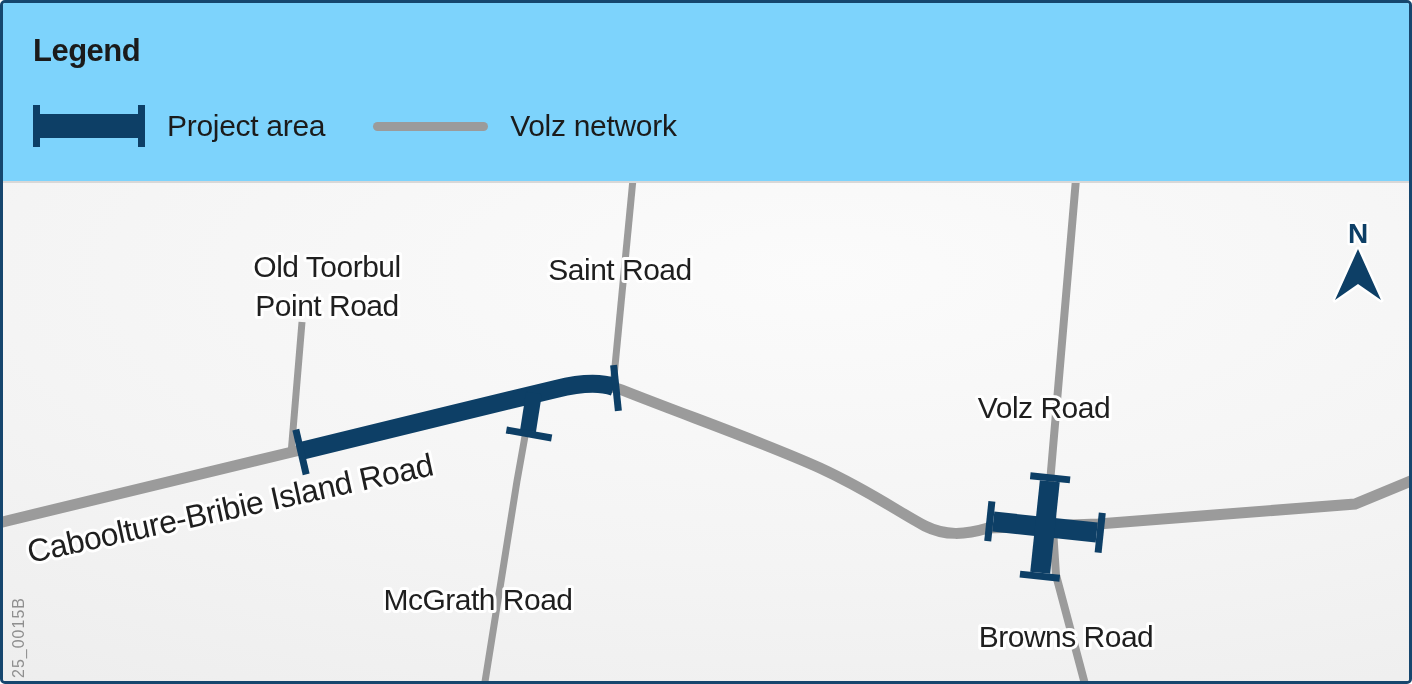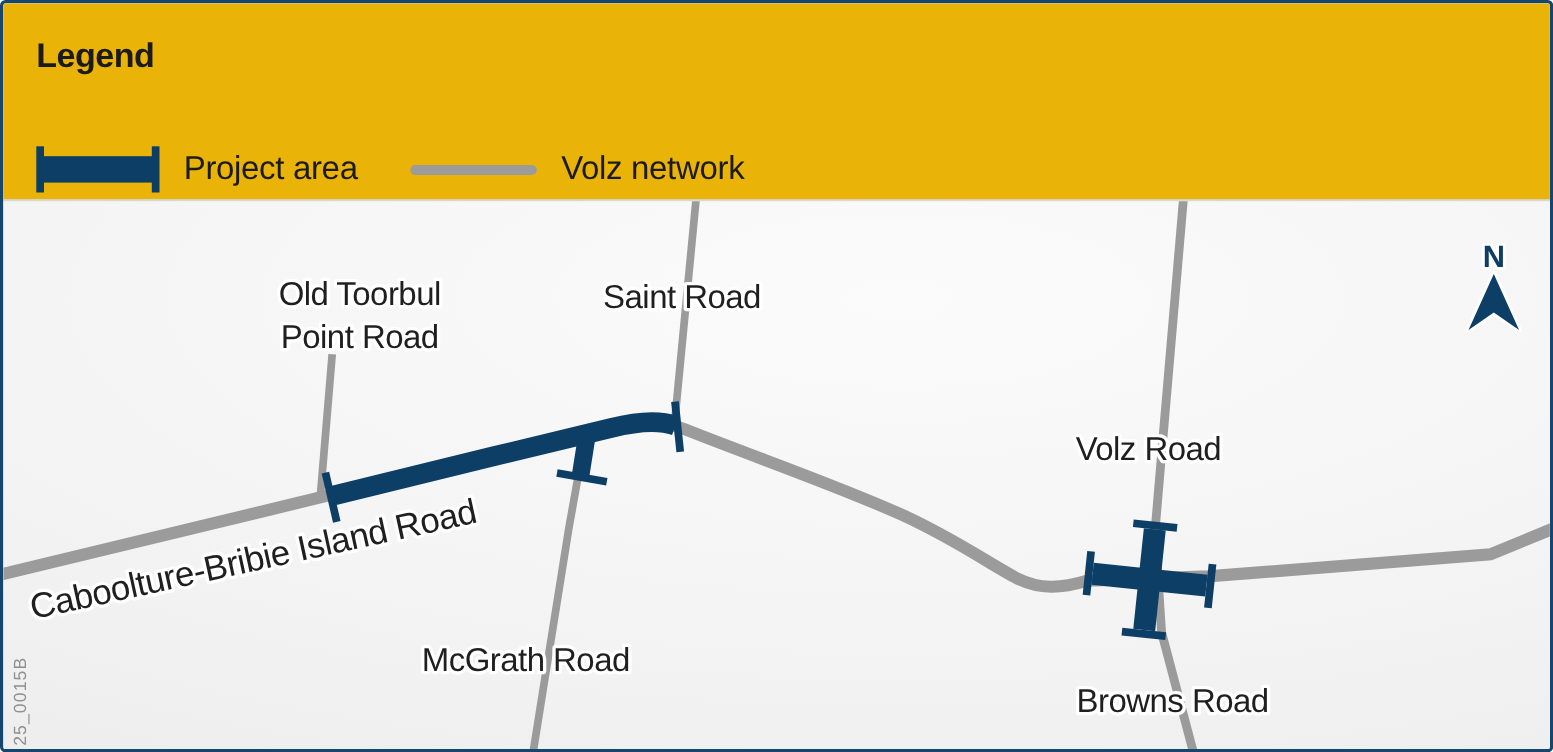--- a/index.html
+++ b/index.html
@@ -5,27 +5,27 @@
   html,body{margin:0;padding:0;background:#fff;}
   .frame{
     width:1412px;height:684px;box-sizing:border-box;
     border:3px solid #16466e;border-radius:5px;overflow:hidden;
     display:flex;flex-direction:column;
     font-family:"Liberation Sans",sans-serif;
     background:#fff;
   }
   
   .legend{
-    height:180px;box-sizing:border-box;background:#eab308;
+    height:180px;box-sizing:border-box;background:#7dd3fc;
     border-bottom:2px solid #d8d8d8;padding:30px 0 0 30px;flex:0 0 auto;
   }
   .legend-title{
     margin:0;font-size:31px;font-weight:bold;color:#1b1b1b;letter-spacing:-0.5px;
   }
-  .legend-row{display:flex;align-items:center;margin-top:64px;}
+  .legend-row{display:flex;align-items:center;margin-top:36px;}
   .sw-project{position:relative;width:112px;height:42px;flex:0 0 auto;}
   .sw-project .bar{position:absolute;left:3px;right:3px;top:9px;height:24px;background:#0d3f66;}
   .sw-project .cap{position:absolute;top:0;width:7px;height:42px;background:#0d3f66;}
   .sw-project .cap.l{left:0;} .sw-project .cap.r{right:0;}
   .legend-label{font-size:30px;color:#1b1b1b;letter-spacing:-0.3px;margin-left:22px;white-space:nowrap;}
   .sw-road{width:115px;height:9px;border-radius:5px;background:#9b9b9b;margin-left:48px;flex:0 0 auto;}
   
   .map{
     position:relative;flex:1 1 auto;
     background:radial-gradient(130% 130% at 58% 18%, #fbfbfb 0%, #f4f4f4 45%, #e9e9e9 100%);

